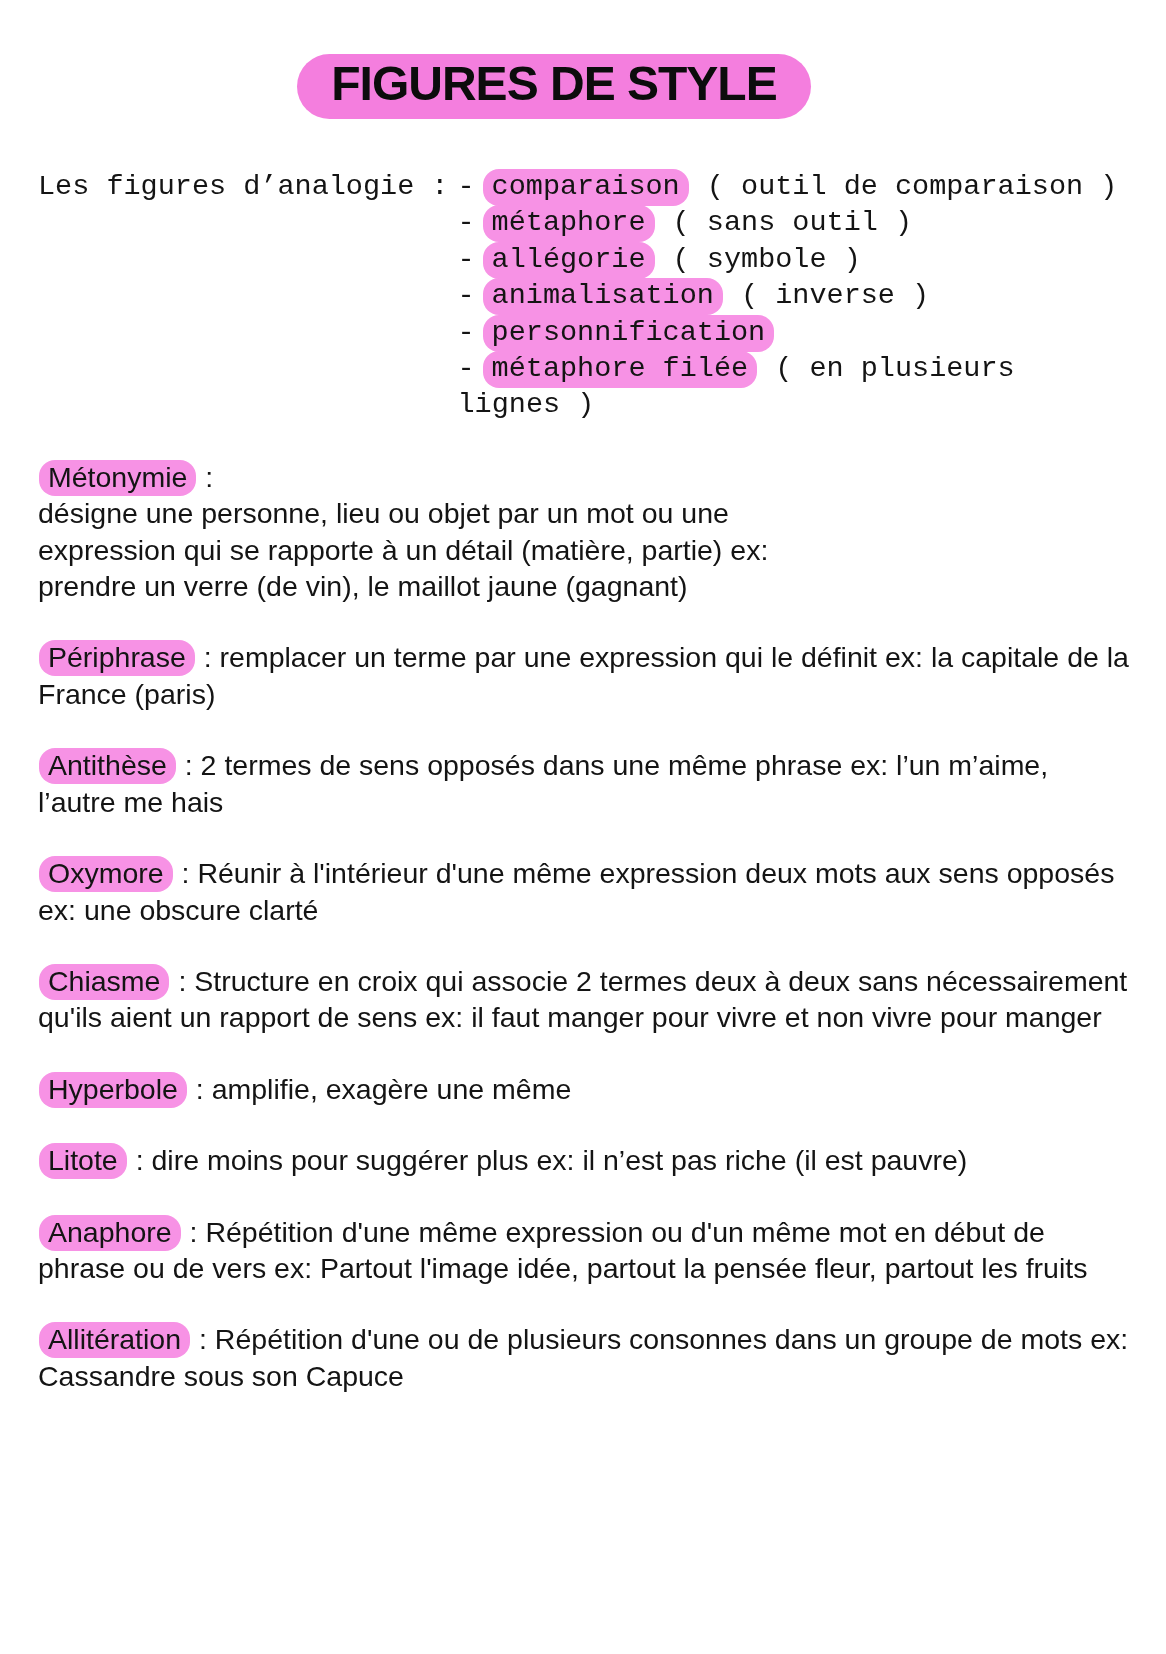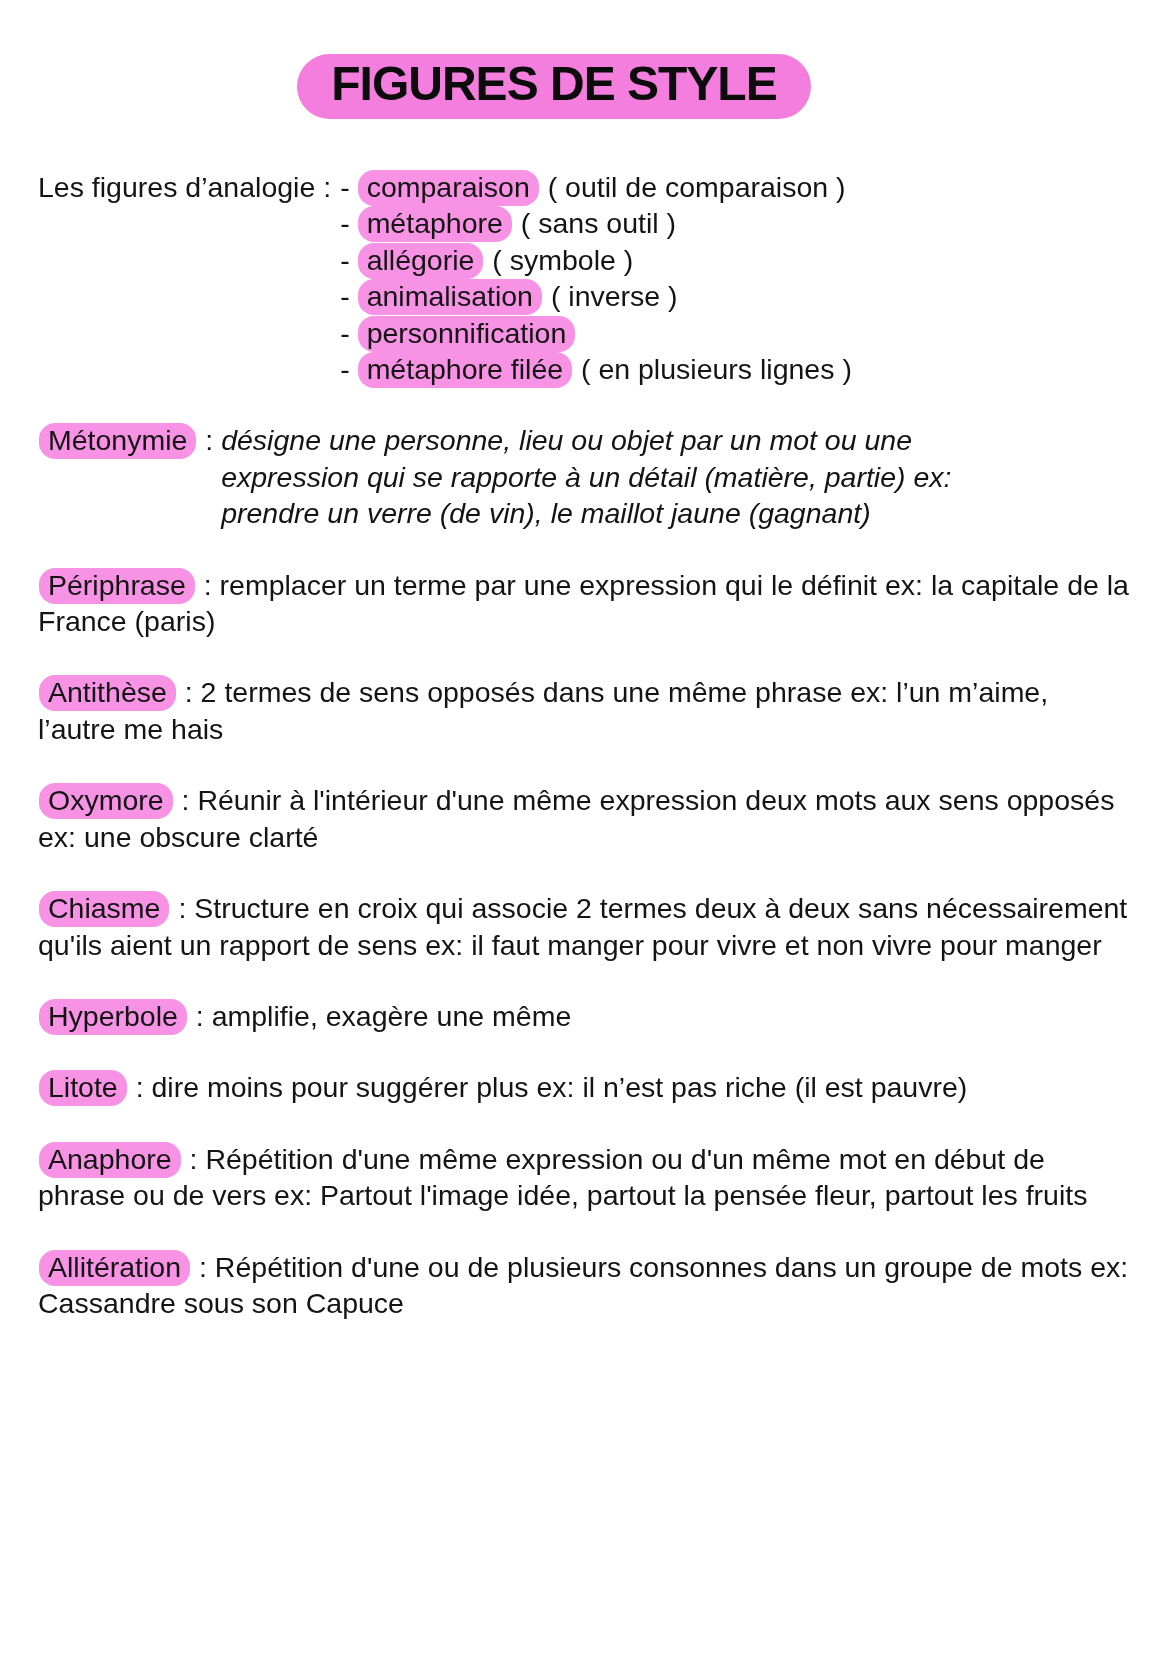--- a/index.html
+++ b/index.html
@@ -45,39 +45,41 @@
     white-space: nowrap;
   }
 
   
   .analogy {
     display: flex;
     align-items: flex-start;
     margin-top: 50px;
     font-size: 28.5px;
     line-height: 36.4px;
+    font-family: Liberation Mono, monospace;
   }
   .analogy-prefix { white-space: pre; margin-right: 9px; }
   .analogy-items { display: flex; flex-direction: column; }
   .analogy-item { white-space: pre-wrap; }
   .analogy-item .dash { margin-right: 7px; }
   .analogy-item .suffix { white-space: pre-wrap; margin-top: 19px; }
 
   
   .entries { margin-top: 18px; }
   .entry {
     margin: 35px 0 0 0;
     font-size: 28.5px;
     line-height: 36.4px;
+    flex-direction: column;
   }
   .entry .sep { white-space: pre; }
   .entry .def { white-space: pre-wrap; }
   .entry.hanging { display: flex; }
   .entry.hanging .lead { white-space: pre; flex: 0 0 auto; }
-  .entry.hanging .def { max-width: 762px; font-style: italic; }
+  .entry.hanging .def { max-width: 762px; }
 </style>
 </head>
 <body>
 
 <div class="page">
 
   <div class="title-row">
     <span class="title-pill">FIGURES DE STYLE</span>
   </div>
 

